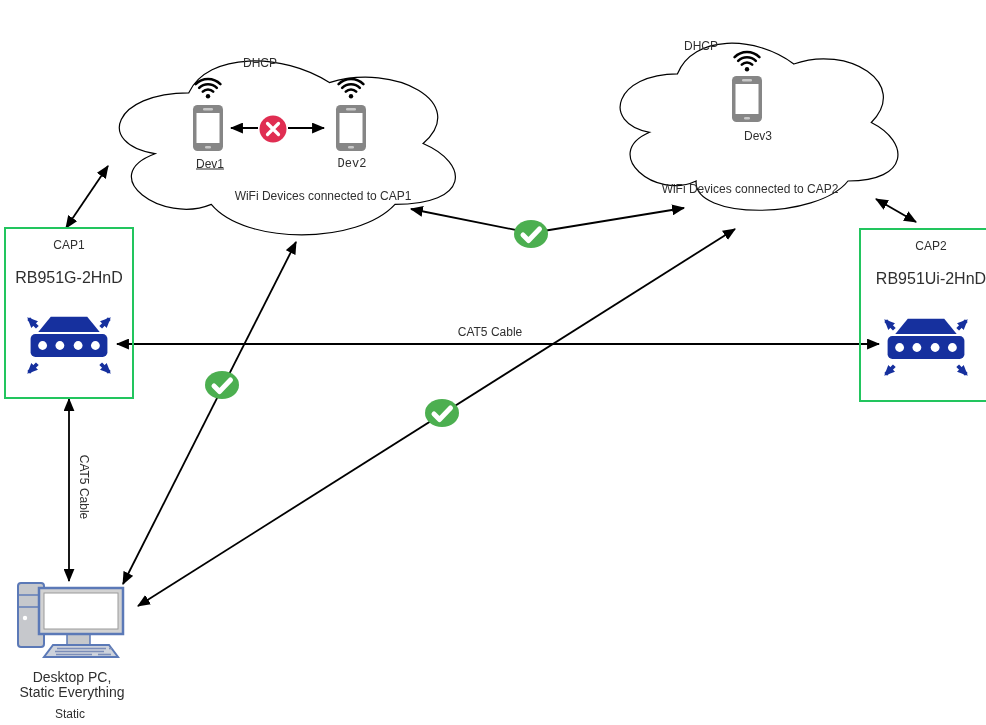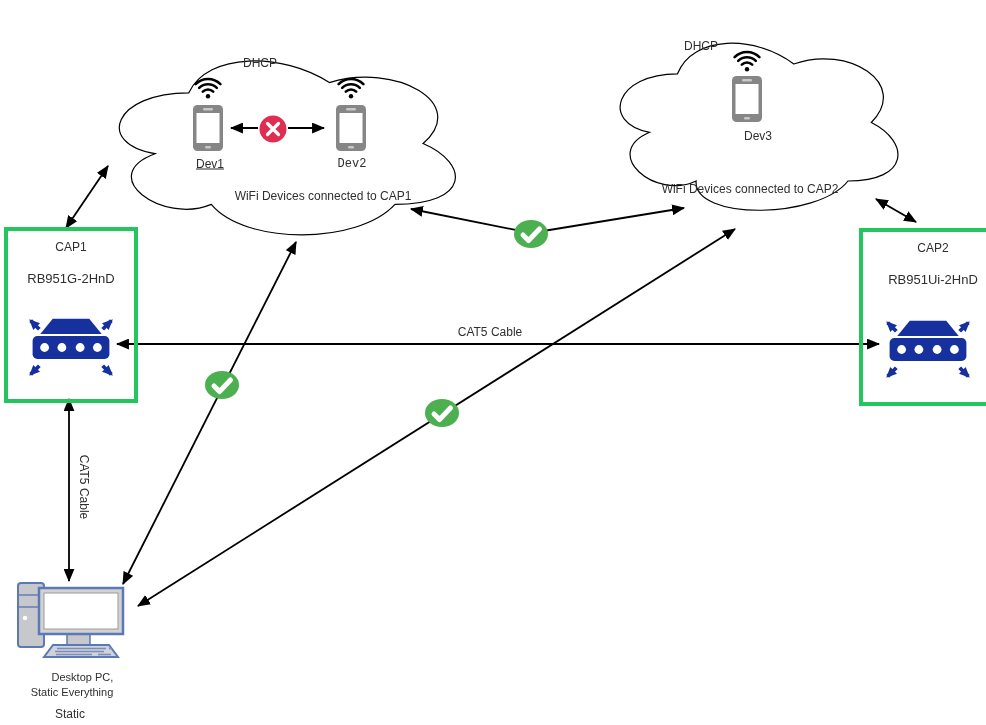--- a/index.html
+++ b/index.html
@@ -6,27 +6,27 @@
   .canvas{
     position:relative;width:986px;height:725px;background:#ffffff;
     font-family:"Liberation Sans",sans-serif;overflow:hidden;color:#2f2f2f;
   }
   .layer{position:absolute;left:0;top:0;}
   .label{
     position:absolute;font-size:12px;line-height:15px;text-align:center;
     transform:translate(-50%,-50%);white-space:nowrap;color:#2f2f2f;
   }
   .vlabel{transform:translate(-50%,-50%) rotate(90deg);}
-  .box{position:absolute;border:4px solid #22c55e;background:transparent;}
+  .box{position:absolute;border:2px solid #22c55e;background:transparent;}
   .box-title{position:absolute;top:9px;left:0;width:100%;text-align:center;font-size:12px;}
-  .box-model{position:absolute;top:40px;left:0;width:100%;text-align:center;font-size:13px;}
+  .box-model{position:absolute;top:40px;left:0;width:100%;text-align:center;font-size:16px;}
   .router-svg{position:absolute;}
   .pc-wrap{position:absolute;left:12px;top:578px;width:115px;height:82px;}
   .pc-caption{position:absolute;left:72px;top:685px;transform:translate(-50%,-50%);
-    font-size:11px;line-height:15px;text-align:right;white-space:nowrap;}
+    font-size:14px;line-height:15px;text-align:center;white-space:nowrap;}
   .pc-static{position:absolute;left:70px;top:714px;transform:translate(-50%,-50%);font-size:12px;text-align:center;}
 </style>
 </head>
 <body>
 
 <div class="canvas">
 
   <svg class="layer" width="986" height="725" viewBox="0 0 986 725">
     <defs>
       <marker id="arrow" viewBox="0 0 12 10" refX="11" refY="5" markerWidth="13" markerHeight="11" orient="auto-start-reverse" markerUnits="userSpaceOnUse">

